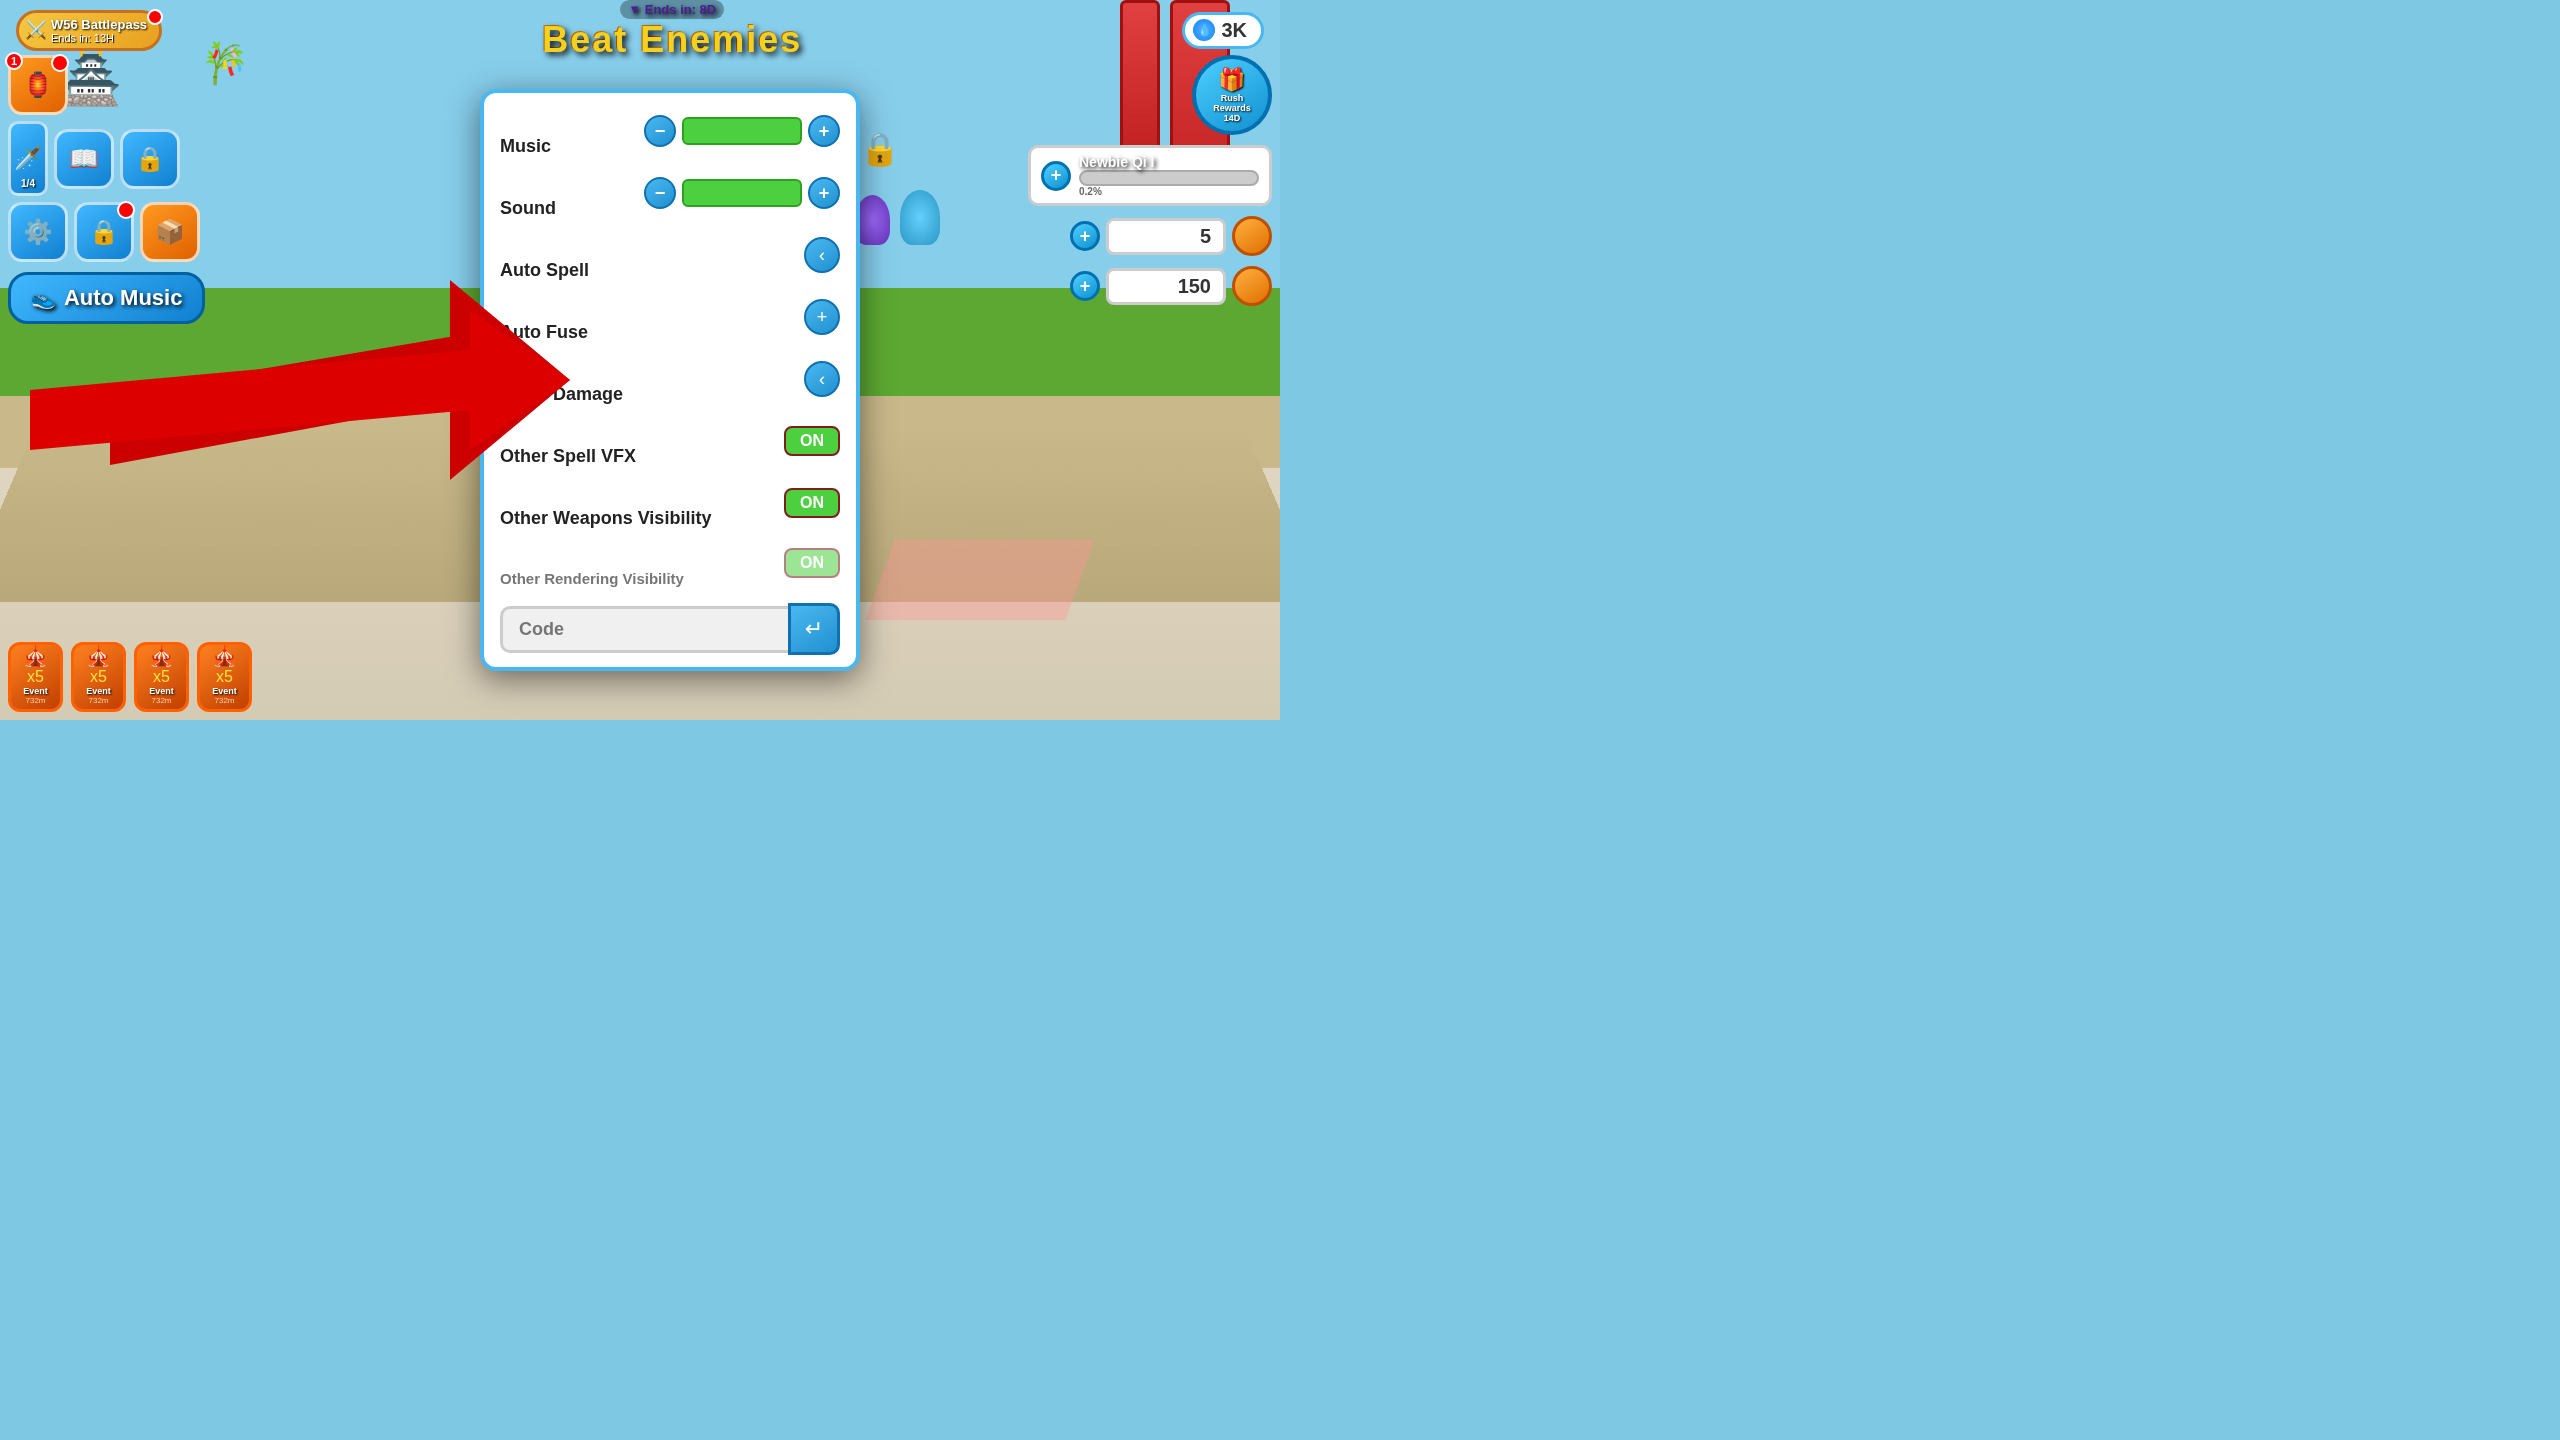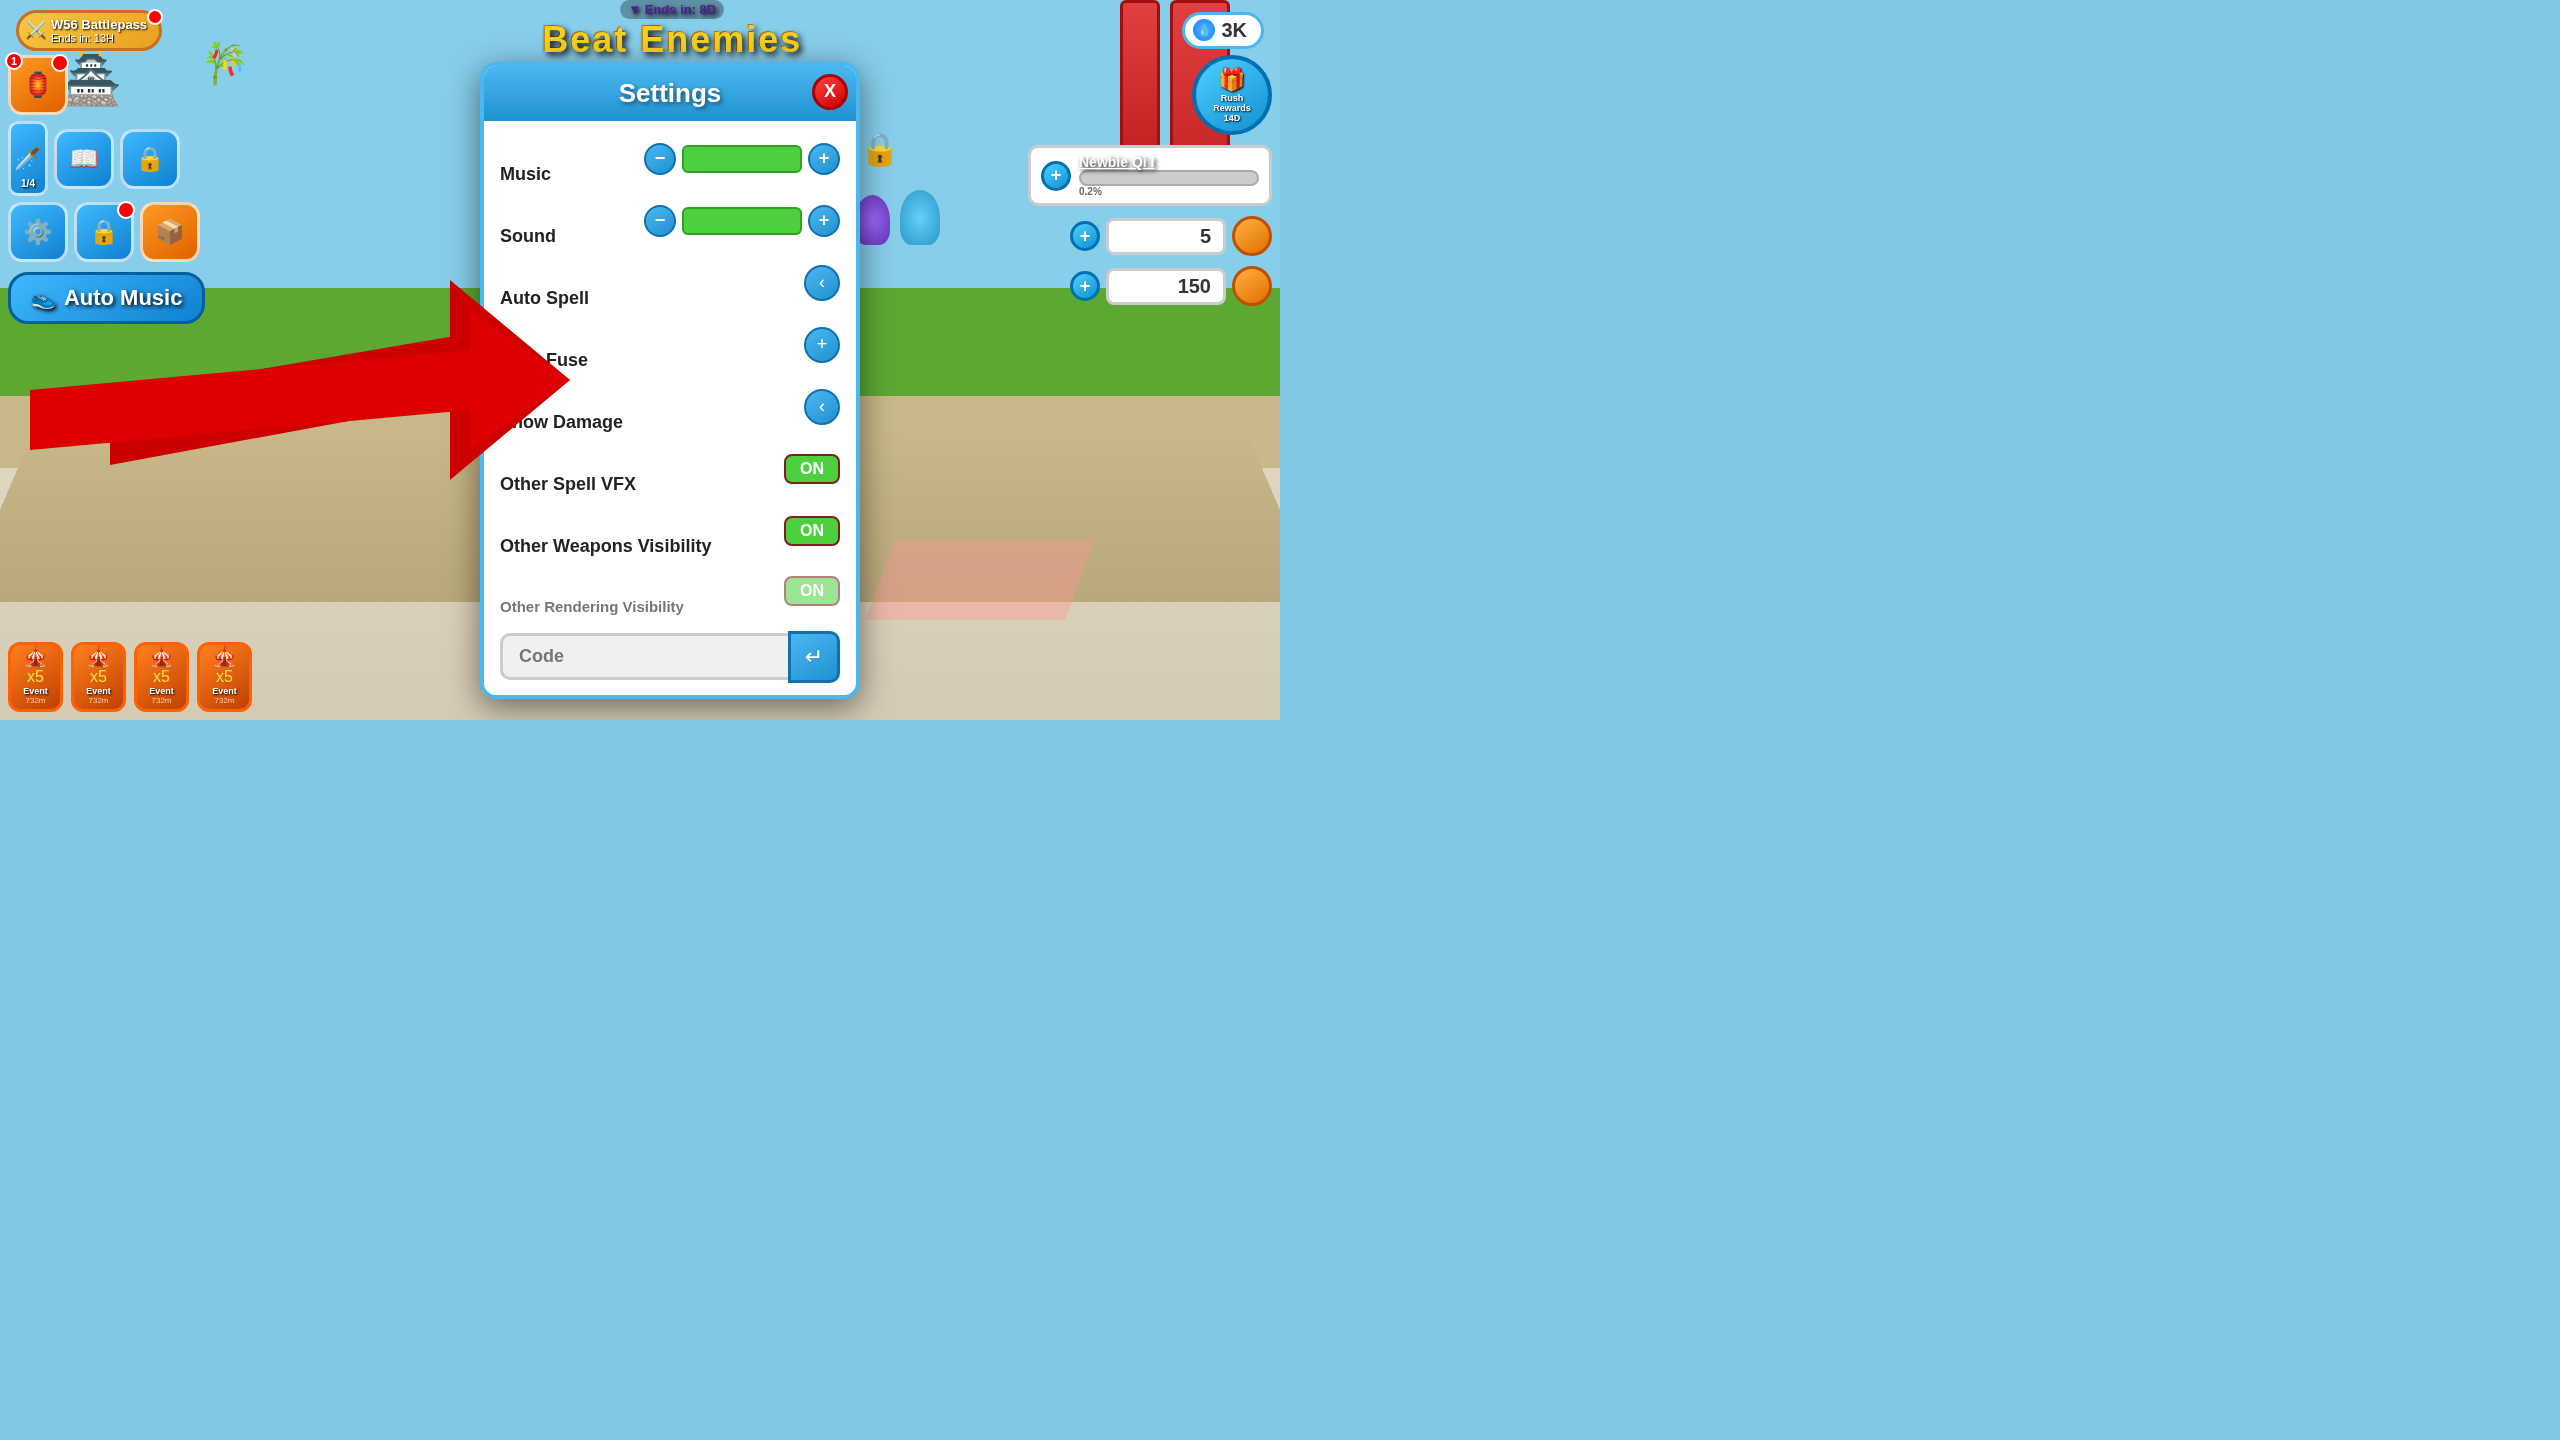--- a/index.html
+++ b/index.html
@@ -321,21 +321,20 @@
       font-weight: 900;
       color: #333;
       min-width: 120px;
       text-align: right;
     }
     .qi-label {
       color: white;
       font-size: 14px;
       font-weight: 900;
       text-shadow: 2px 2px 4px #000;
-      text-decoration: underline;
     }
     .qi-progress {
       width: 180px;
       height: 16px;
       background: #ccc;
       border-radius: 8px;
       overflow: hidden;
       border: 2px solid #aaa;
     }
     .qi-fill {
@@ -616,24 +615,20 @@
 
   <polygon points="80,175 460,110 460,175 80,245" fill="#cc0000"></polygon>
 
   <polygon points="420,60 540,160 420,260" fill="#cc0000"></polygon>
 
   <polygon points="0,170 440,130 440,90 540,160 440,230 440,190 0,230" fill="#dd0000"></polygon>
 </svg>
 
 <div class="modal-overlay">
   <div class="settings-modal">
-    <div class="settings-header">
-      <div class="settings-title">Settings</div>
-      <div class="close-btn">X</div>
-    </div>
     <div class="settings-body">
 
       <div class="setting-row">
         <span class="setting-label">Music</span>
         <div class="setting-controls">
           <div class="vol-minus">−</div>
           <div class="vol-bar"></div>
           <div class="vol-plus">+</div>
         </div>
       </div>

